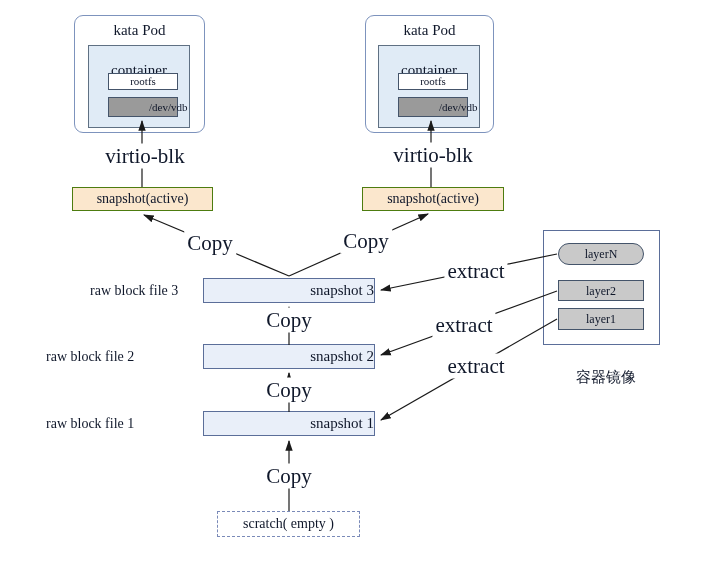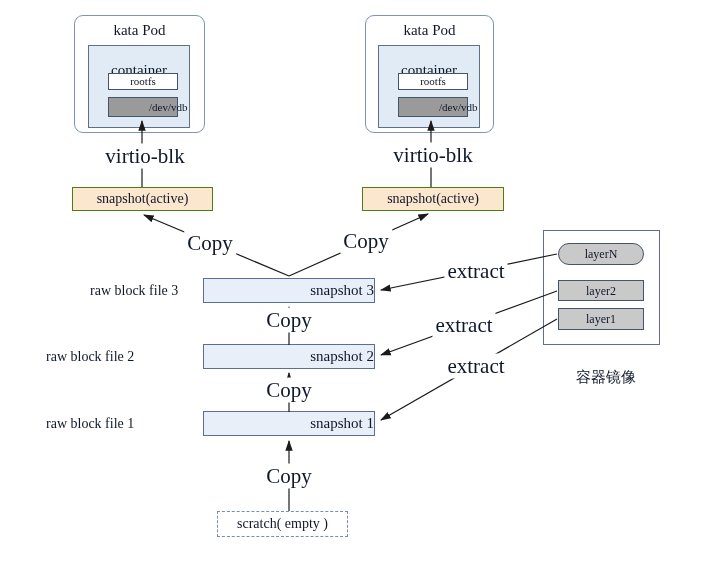--- a/index.html
+++ b/index.html
@@ -104,21 +104,21 @@
   <div class="abs active-box" style="left:362px;top:187px;width:142px;height:24px;">snapshot(active)</div>
 
   <div class="abs snap-box" style="left:203px;top:278px;width:172px;height:25px;">snapshot 3</div>
   <div class="abs snap-box" style="left:203px;top:344px;width:172px;height:25px;">snapshot 2</div>
   <div class="abs snap-box" style="left:203px;top:411px;width:172px;height:25px;">snapshot 1</div>
 
   <div class="abs raw-label" style="left:46px;top:283px;margin-left:44px;">raw block file 3</div>
   <div class="abs raw-label" style="left:46px;top:349px;">raw block file 2</div>
   <div class="abs raw-label" style="left:46px;top:416px;">raw block file 1</div>
 
-  <div class="abs scratch-box" style="left:217px;top:511px;width:131px;height:26px;">scratch( empty )</div>
+  <div class="abs scratch-box" style="left:217px;top:511px;width:143px;height:26px;">scratch( empty )</div>
 
   <div class="float-label" style="left:210px;top:243px;">Copy</div>
   <div class="float-label" style="left:366px;top:241px;">Copy</div>
   <div class="float-label" style="left:289px;top:320px;">Copy</div>
   <div class="float-label" style="left:289px;top:390px;">Copy</div>
   <div class="float-label" style="left:289px;top:476px;">Copy</div>
 
   <div class="float-label" style="left:476px;top:271px;">extract</div>
   <div class="float-label" style="left:464px;top:325px;">extract</div>
   <div class="float-label" style="left:476px;top:366px;">extract</div>

